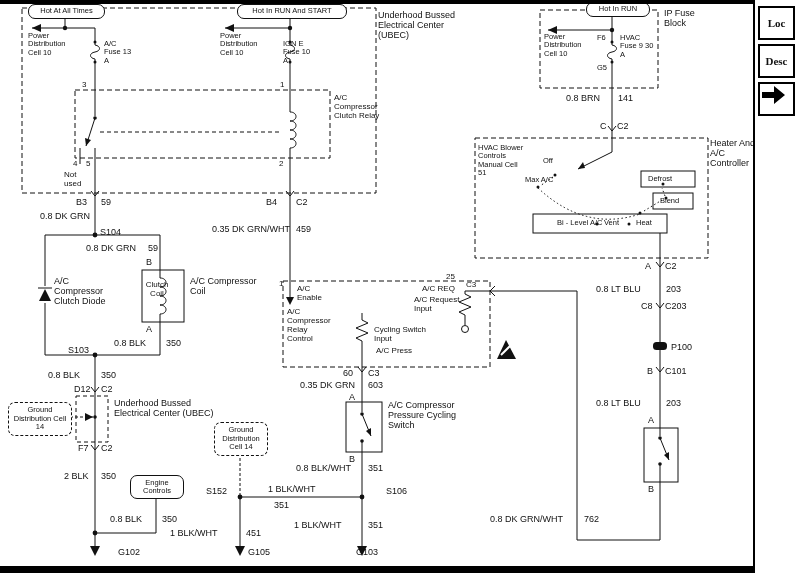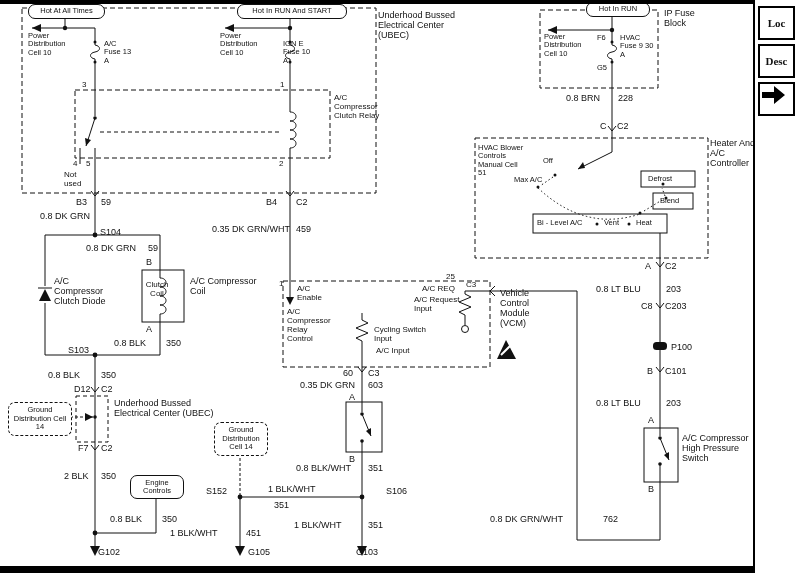--- a/index.html
+++ b/index.html
@@ -192,21 +192,20 @@
     <path d="M501,355 L511,345" stroke="#fff" stroke-width="2" fill="none"></path>
   </svg>
 
   <div class="lbl box f7" style="left:28px;top:4px;width:75px;height:13px">Hot At All Times</div>
   <div class="lbl box f7" style="left:237px;top:4px;width:108px;height:13px">Hot In RUN And START</div>
   <div class="lbl box f7" style="left:586px;top:2px;width:62px;height:13px">Hot In RUN</div>
 
   <div class="lbl wrap" style="left:378px;top:10px;width:78px">Underhood Bussed Electrical Center (UBEC)</div>
   <div class="lbl wrap" style="left:664px;top:8px;width:36px">IP Fuse Block</div>
   <div class="lbl wrap" style="left:710px;top:138px;width:48px">Heater And A/C Controller</div>
-  <div class="lbl wrap" style="left:500px;top:288px;width:52px">Vehicle Control Module (VCM)</div>
   <div class="lbl wrap" style="left:114px;top:398px;width:105px">Underhood Bussed Electrical Center (UBEC)</div>
 
   <div class="lbl wrap f7" style="left:28px;top:32px;width:52px">Power Distribution Cell 10</div>
   <div class="lbl wrap f7" style="left:220px;top:32px;width:52px">Power Distribution Cell 10</div>
   <div class="lbl wrap f7" style="left:544px;top:33px;width:50px">Power Distribution Cell 10</div>
   <div class="lbl wrap f7" style="left:104px;top:40px;width:28px">A/C Fuse 13 A</div>
   <div class="lbl wrap f7" style="left:283px;top:40px;width:30px">IGN E Fuse 10 A</div>
   <div class="lbl wrap f7" style="left:620px;top:34px;width:34px">HVAC Fuse 9 30 A</div>
   <div class="lbl f7" style="left:597px;top:34px">F6</div>
   <div class="lbl f7" style="left:597px;top:64px">G5</div>
@@ -238,83 +237,83 @@
   <div class="lbl" style="left:74px;top:384px">D12</div>
   <div class="lbl" style="left:101px;top:384px">C2</div>
   <div class="lbl dbox f7 wrap" style="left:8px;top:402px;width:62px;height:32px">Ground Distribution Cell 14</div>
   <div class="lbl" style="left:78px;top:443px">F7</div>
   <div class="lbl" style="left:101px;top:443px">C2</div>
   <div class="lbl" style="left:64px;top:471px">2 BLK</div>
   <div class="lbl" style="left:101px;top:471px">350</div>
   <div class="lbl box f7 wrap" style="left:130px;top:475px;width:52px;height:22px">Engine Controls</div>
   <div class="lbl" style="left:110px;top:514px">0.8 BLK</div>
   <div class="lbl" style="left:162px;top:514px">350</div>
-  <div class="lbl" style="left:98px;top:547px">G102</div>
+  <div class="lbl" style="left:118px;top:547px">G102</div>
 
   <div class="lbl" style="left:266px;top:197px">B4</div>
   <div class="lbl" style="left:296px;top:197px">C2</div>
   <div class="lbl" style="left:212px;top:224px">0.35 DK GRN/WHT</div>
   <div class="lbl" style="left:296px;top:224px">459</div>
   <div class="lbl f8" style="left:279px;top:280px">1</div>
   <div class="lbl wrap f8" style="left:297px;top:285px;width:36px">A/C Enable</div>
   <div class="lbl wrap f8" style="left:287px;top:308px;width:48px">A/C Compressor Relay Control</div>
   <div class="lbl wrap f8" style="left:374px;top:326px;width:56px">Cycling Switch Input</div>
-  <div class="lbl f8" style="left:376px;top:347px">A/C Input</div>
+  <div class="lbl f8" style="left:376px;top:347px">A/C Press</div>
   <div class="lbl f8" style="left:422px;top:285px">A/C REQ</div>
   <div class="lbl wrap f8" style="left:414px;top:296px;width:50px">A/C Request Input</div>
   <div class="lbl f8" style="left:446px;top:273px">25</div>
   <div class="lbl f8" style="left:466px;top:281px">C3</div>
   <div class="lbl" style="left:343px;top:368px">60</div>
   <div class="lbl" style="left:368px;top:368px">C3</div>
   <div class="lbl" style="left:300px;top:380px">0.35 DK GRN</div>
   <div class="lbl" style="left:368px;top:380px">603</div>
   <div class="lbl" style="left:349px;top:392px">A</div>
+  <div class="lbl wrap" style="left:388px;top:400px;width:72px">A/C Compressor Pressure Cycling Switch</div>
   <div class="lbl" style="left:349px;top:454px">B</div>
   <div class="lbl" style="left:296px;top:463px">0.8 BLK/WHT</div>
   <div class="lbl" style="left:368px;top:463px">351</div>
   <div class="lbl dbox f7 wrap" style="left:214px;top:422px;width:52px;height:32px">Ground Distribution Cell 14</div>
   <div class="lbl" style="left:206px;top:486px">S152</div>
   <div class="lbl" style="left:386px;top:486px">S106</div>
   <div class="lbl" style="left:268px;top:484px">1 BLK/WHT</div>
   <div class="lbl" style="left:274px;top:500px">351</div>
   <div class="lbl" style="left:170px;top:528px">1 BLK/WHT</div>
   <div class="lbl" style="left:246px;top:528px">451</div>
   <div class="lbl" style="left:294px;top:520px">1 BLK/WHT</div>
   <div class="lbl" style="left:368px;top:520px">351</div>
   <div class="lbl" style="left:248px;top:547px">G105</div>
   <div class="lbl" style="left:356px;top:547px">G103</div>
 
   <div class="lbl" style="left:566px;top:93px">0.8 BRN</div>
-  <div class="lbl" style="left:618px;top:93px">228</div>
+  <div class="lbl" style="left:618px;top:93px">141</div>
   <div class="lbl" style="left:600px;top:121px">C</div>
   <div class="lbl" style="left:617px;top:121px">C2</div>
   <div class="lbl wrap f7" style="left:478px;top:144px;width:46px">HVAC Blower Controls Manual Cell 51</div>
   <div class="lbl f7" style="left:543px;top:157px">Off</div>
-  <div class="lbl f7" style="left:514px;top:176px">Max A/C</div>
-  <div class="lbl f7" style="left:537px;top:219px">Bi - Level A/C</div>
+  <div class="lbl f7" style="left:525px;top:176px">Max A/C</div>
+  <div class="lbl f7" style="left:557px;top:219px">Bi - Level A/C</div>
   <div class="lbl f7" style="left:604px;top:219px">Vent</div>
   <div class="lbl f7" style="left:636px;top:219px">Heat</div>
   <div class="lbl f7" style="left:660px;top:197px">Blend</div>
   <div class="lbl f7" style="left:648px;top:175px">Defrost</div>
   <div class="lbl" style="left:645px;top:261px">A</div>
   <div class="lbl" style="left:665px;top:261px">C2</div>
   <div class="lbl" style="left:596px;top:284px">0.8 LT BLU</div>
   <div class="lbl" style="left:666px;top:284px">203</div>
   <div class="lbl" style="left:641px;top:301px">C8</div>
   <div class="lbl" style="left:665px;top:301px">C203</div>
   <div class="lbl" style="left:671px;top:342px">P100</div>
   <div class="lbl" style="left:647px;top:366px">B</div>
   <div class="lbl" style="left:665px;top:366px">C101</div>
   <div class="lbl" style="left:596px;top:398px">0.8 LT BLU</div>
   <div class="lbl" style="left:666px;top:398px">203</div>
   <div class="lbl" style="left:648px;top:415px">A</div>
-  <div class="lbl wrap" style="left:682px;top:433px;width:70px">A/C Compressor High Pressure Switch</div>
   <div class="lbl" style="left:648px;top:484px">B</div>
   <div class="lbl" style="left:490px;top:514px">0.8 DK GRN/WHT</div>
-  <div class="lbl" style="left:603px;top:514px">762</div>
+  <div class="lbl" style="left:584px;top:514px">762</div>
 
   <div class="btn" style="left:758px;top:6px">
     <span>Loc</span>
   </div>
   <div class="btn" style="left:758px;top:44px">
     <span>Desc</span>
   </div>
   <div class="btn" style="left:758px;top:82px">
     <svg width="27" height="22">
       <polygon points="2,8 14,8 14,2 25,11 14,20 14,14 2,14" fill="#000"></polygon>

